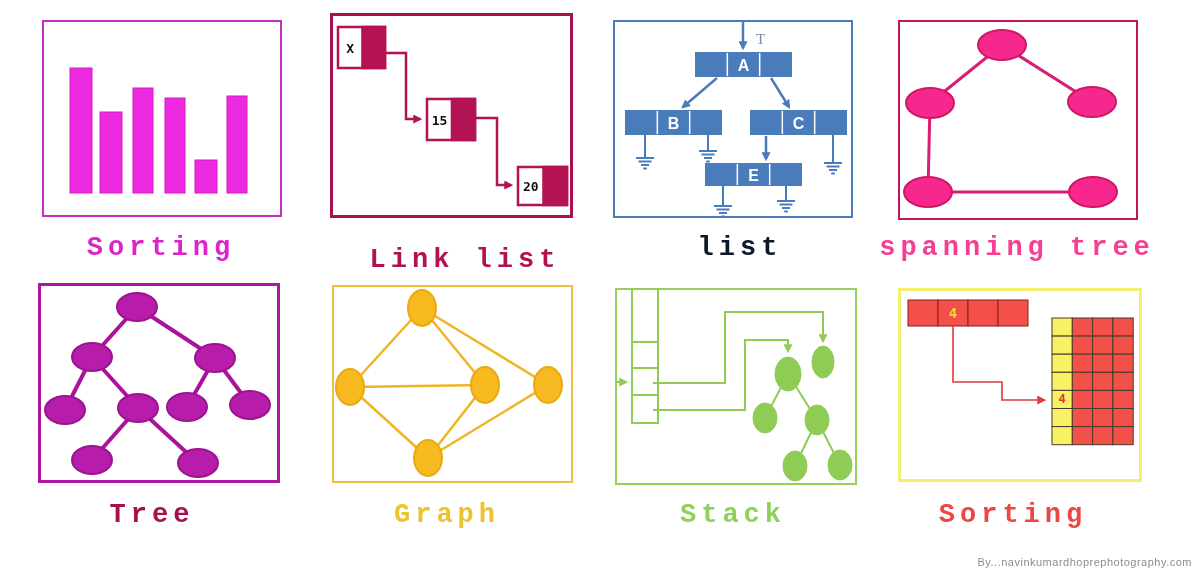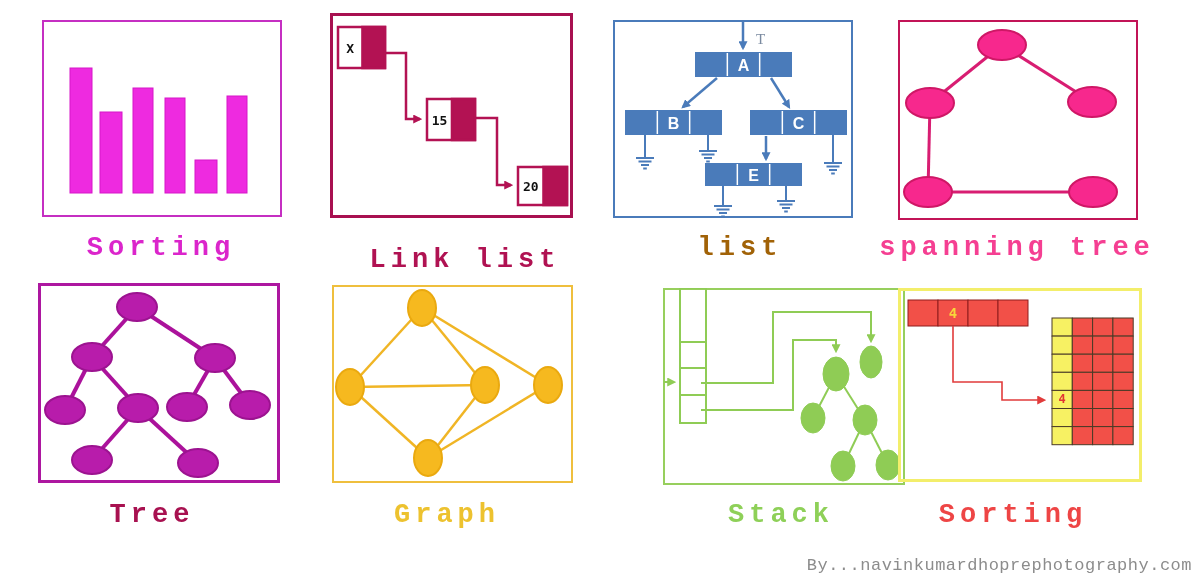--- a/index.html
+++ b/index.html
@@ -8,22 +8,22 @@
     font-family:"Liberation Mono",monospace;overflow:hidden;
   }
   figure.panel{position:absolute;margin:0;padding:0;}
   .art{position:absolute;left:0;top:0;}
   figcaption{
     position:absolute;white-space:nowrap;font-weight:bold;
     font-size:27px;letter-spacing:5px;transform:translateX(-50%);
     font-family:"Liberation Mono",monospace;
   }
   .watermark{
-    position:absolute;right:8px;top:556px;font-size:17px;letter-spacing:.5px;
-    font-family:Liberation Mono, monospace;
+    position:absolute;right:8px;top:556px;font-size:11px;letter-spacing:.5px;
+    font-family:Liberation Sans, sans-serif;
   }
 </style>
 </head>
 <body>
 
 <div class="poster">
 
   <figure class="panel" style="left: 42px; top: 20px; width: 240px; height: 197px; border-radius: 12px;">
     <div class="art"><svg viewBox="0 0 240 197" width="240" height="197">
           <rect x="1" y="1" width="238" height="195" fill="none" stroke="#c52fc2" stroke-width="2"></rect>
@@ -108,21 +108,21 @@
           <text x="60.5" y="108.5" font-family="&quot;Liberation Sans&quot;,sans-serif" fill="#ffffff" font-size="16" font-weight="bold" text-anchor="middle">B</text>
           <rect x="137" y="90" width="97" height="25" fill="#4a7bba"></rect>
           <line x1="169.33333333333334" y1="91" x2="169.33333333333334" y2="114" stroke="#ffffff" stroke-width="1.5"></line>
           <line x1="201.66666666666669" y1="91" x2="201.66666666666669" y2="114" stroke="#ffffff" stroke-width="1.5"></line>
           <text x="185.5" y="108.5" font-family="&quot;Liberation Sans&quot;,sans-serif" fill="#ffffff" font-size="16" font-weight="bold" text-anchor="middle">C</text>
           <rect x="92" y="143" width="97" height="23" fill="#4a7bba"></rect>
           <line x1="124.33333333333334" y1="144" x2="124.33333333333334" y2="165" stroke="#ffffff" stroke-width="1.5"></line>
           <line x1="156.66666666666669" y1="144" x2="156.66666666666669" y2="165" stroke="#ffffff" stroke-width="1.5"></line>
           <text x="140.5" y="160.5" font-family="&quot;Liberation Sans&quot;,sans-serif" fill="#ffffff" font-size="16" font-weight="bold" text-anchor="middle">E</text>
         </svg></div>
-    <figcaption style="left: 127px; top: 213px; color: #a16207;">list</figcaption>
+    <figcaption style="left: 127px; top: 213px; color: #0f172a;">list</figcaption>
   </figure>
 
   <figure class="panel" style="left: 898px; top: 20px; width: 218px; height: 200px;">
     <div class="art"><svg viewBox="0 0 240 200" width="240" height="200">
           <rect x="1" y="1" width="238" height="198" fill="none" stroke="#c21457" stroke-width="2"></rect>
           <line x1="104" y1="25" x2="32" y2="83" stroke="#d81d72" stroke-width="3"></line>
           <line x1="104" y1="25" x2="194" y2="82" stroke="#d81d72" stroke-width="3"></line>
           <line x1="32" y1="83" x2="30" y2="172" stroke="#d81d72" stroke-width="3"></line>
           <line x1="30" y1="172" x2="195" y2="172" stroke="#d81d72" stroke-width="3"></line>
           <ellipse cx="104" cy="25" rx="24" ry="15" fill="#f7288d" stroke="#cf1766" stroke-width="2"></ellipse>
@@ -170,21 +170,21 @@
           <line x1="96" y1="173" x2="216" y2="100" stroke="#f0b525" stroke-width="2.5"></line>
           <ellipse cx="90" cy="23" rx="14" ry="18" fill="#f6b91f" stroke="#eaa90f" stroke-width="2"></ellipse>
           <ellipse cx="18" cy="102" rx="14" ry="18" fill="#f6b91f" stroke="#eaa90f" stroke-width="2"></ellipse>
           <ellipse cx="153" cy="100" rx="14" ry="18" fill="#f6b91f" stroke="#eaa90f" stroke-width="2"></ellipse>
           <ellipse cx="216" cy="100" rx="14" ry="18" fill="#f6b91f" stroke="#eaa90f" stroke-width="2"></ellipse>
           <ellipse cx="96" cy="173" rx="14" ry="18" fill="#f6b91f" stroke="#eaa90f" stroke-width="2"></ellipse>
         </svg></div>
     <figcaption style="left: 115px; top: 215px; color: rgb(237, 194, 47);">Graph</figcaption>
   </figure>
 
-  <figure class="panel" style="left: 615px; top: 288px; width: 242px; height: 197px; margin-left: 48px;">
+  <figure class="panel" style="left: 615px; top: 288px; width: 242px; height: 197px;">
     <div class="art"><svg viewBox="0 0 242 197" width="242" height="197">
           <defs>
             <marker id="arr-6" viewBox="0 0 10 10" refX="7.5" refY="5" markerWidth="9" markerHeight="9" markerUnits="userSpaceOnUse" orient="auto">
               <path d="M0 0 L10 5 L0 10 z" fill="#8fcc55"></path>
             </marker>
           </defs>
           <rect x="1" y="1" width="240" height="195" fill="none" stroke="#97cf5d" stroke-width="2"></rect>
           <rect x="17" y="0" width="26" height="135" fill="none" stroke="#8fcc55" stroke-width="2"></rect>
           <line x1="17" y1="54" x2="43" y2="54" stroke="#8fcc55" stroke-width="2"></line>
           <line x1="17" y1="80" x2="43" y2="80" stroke="#8fcc55" stroke-width="2"></line>

